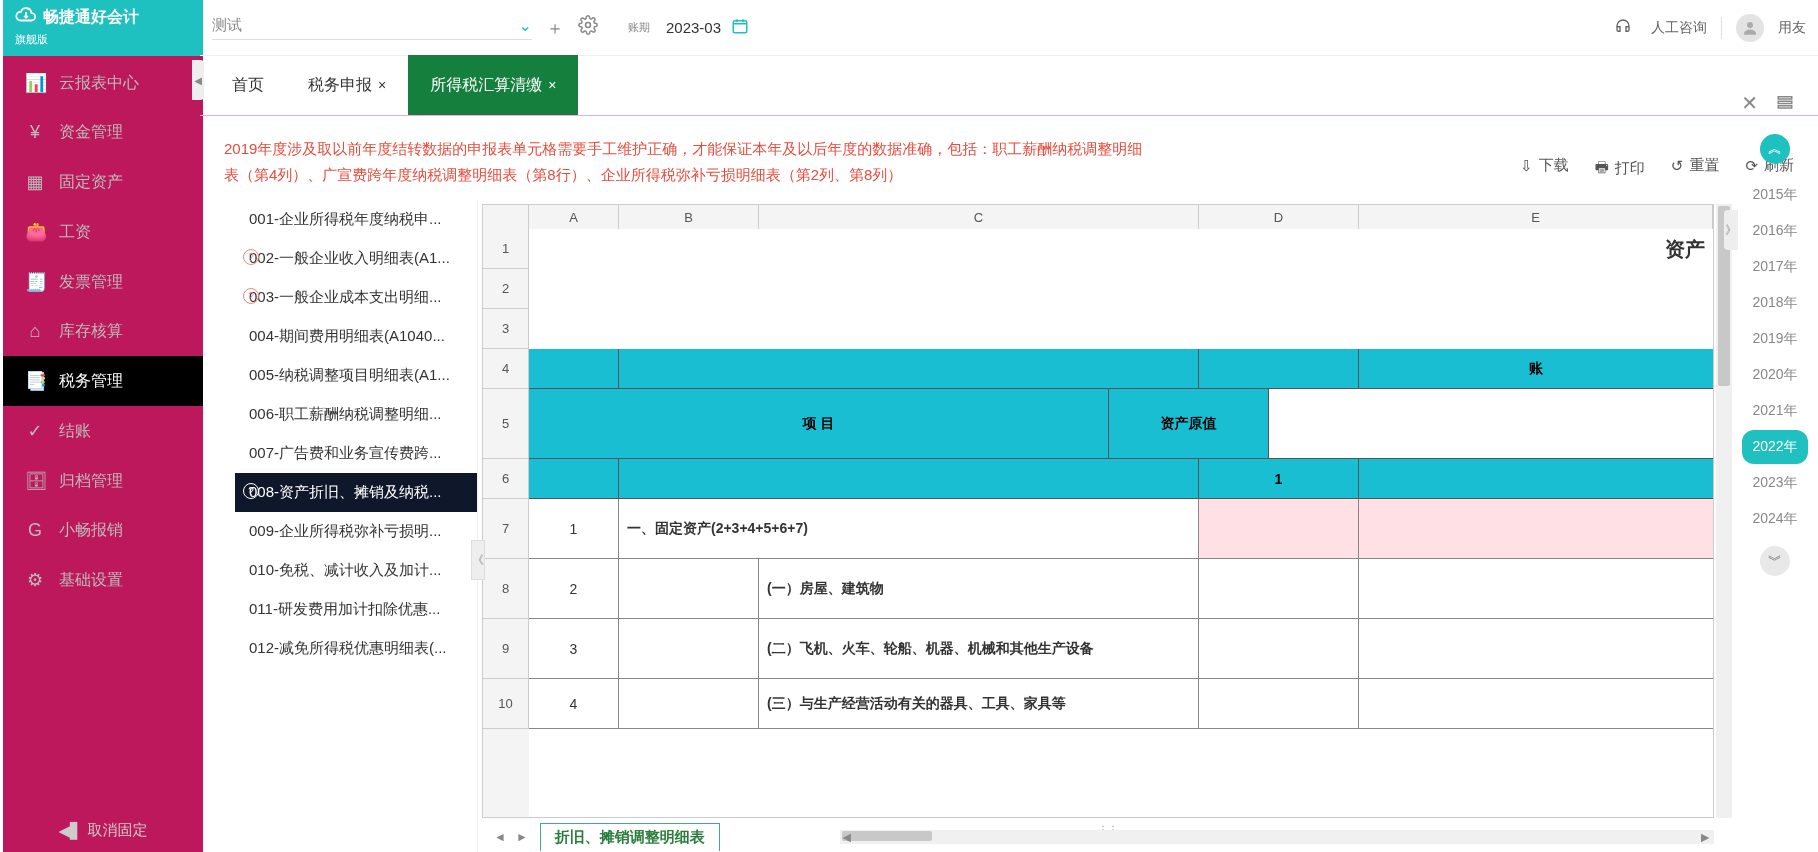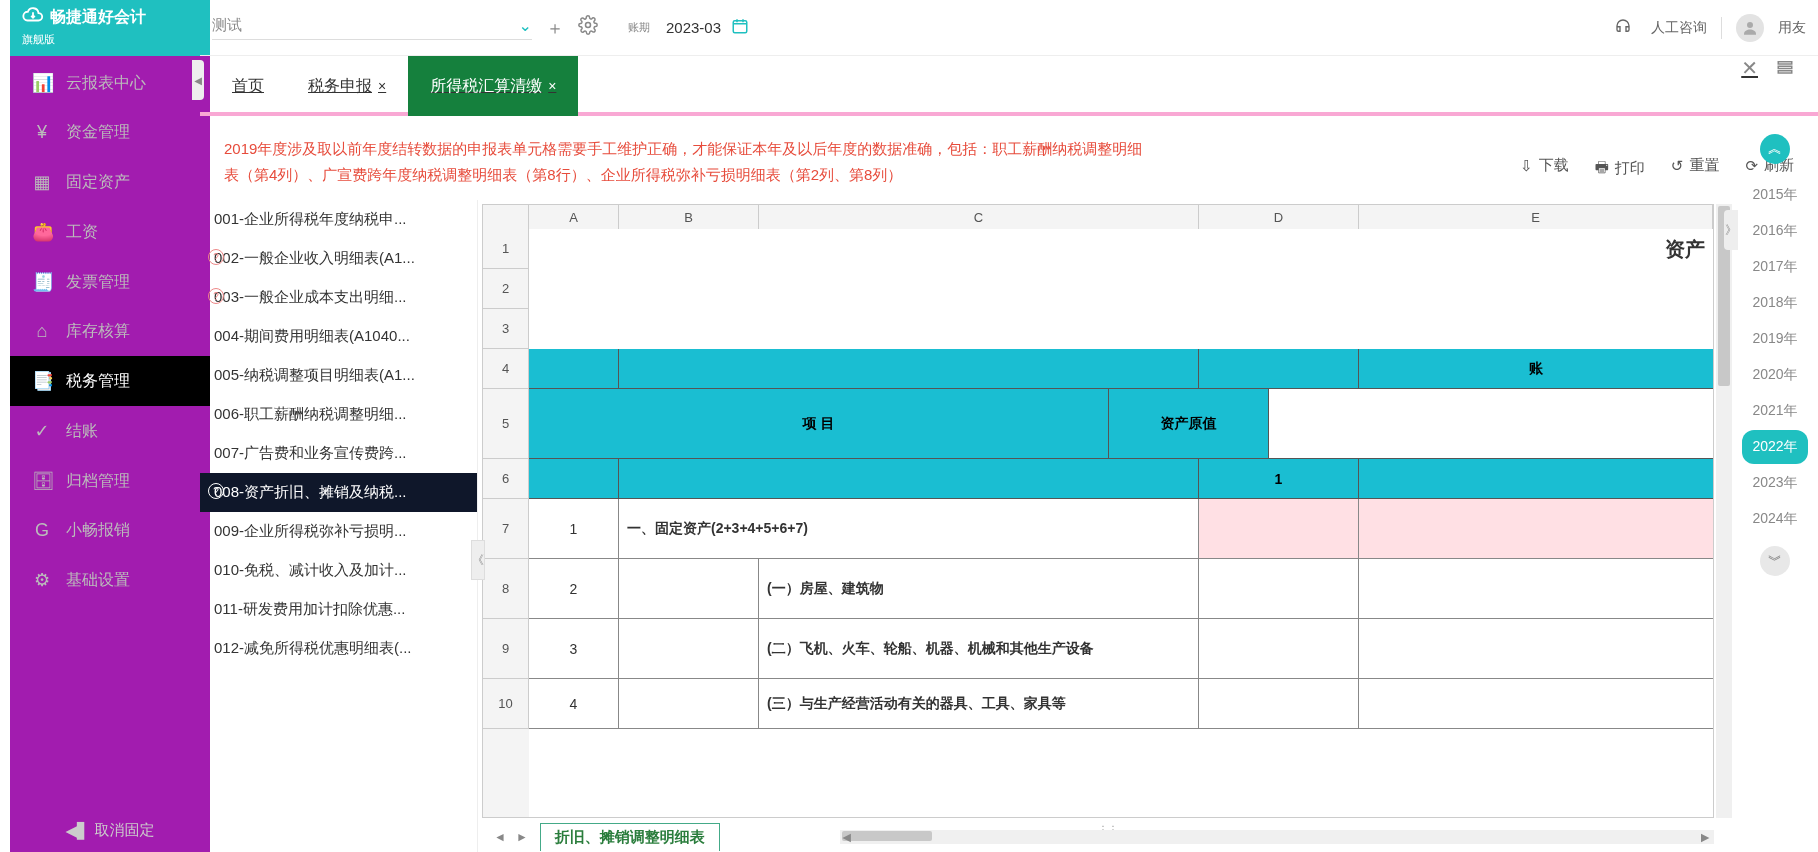--- a/index.html
+++ b/index.html
@@ -1,19 +1,19 @@
 <!DOCTYPE html>
 <html><head>
 <meta charset="utf-8">
 <style>
 * { margin: 0; padding: 0; box-sizing: border-box; }
 body { font-family: "Microsoft YaHei", Arial, sans-serif; font-size: 14px; color: #333; overflow: hidden; width: 1818px; height: 852px; position: relative; background: #fff; }
 
 
-.sidebar { position: absolute; left: 10px; top: 0; width: 200px; height: 852px; background: #a21caf; color: #bbb; }
+.sidebar { position: absolute; left: 3px; top: 0; width: 200px; height: 852px; background: #be185d; color: #bbb; }
 .logo-area { background: #1fc0c0; height: 56px; padding: 4px 12px; color: #fff; }
 .logo-line { display: flex; align-items: center; gap: 6px; font-size: 16px; font-weight: bold; }
 .logo-sub { font-size: 11px; margin-top: 2px; }
 .sidebar-items { padding-top: 2px; }
 .sidebar-item { display: flex; align-items: center; gap: 14px; padding: 14px 22px; font-size: 16px; cursor: pointer; position: relative; }
 .sidebar-item.active { background: #000; color: #fff; }
 .sidebar-item .icon { width: 20px; text-align: center; font-size: 18px; }
 .sidebar-footer { position: absolute; bottom: 12px; width: 100%; text-align: center; color: #ccc; font-size: 15px; display: flex; align-items: center; justify-content: center; gap: 6px; }
 .collapse-nub { position: absolute; left: 192px; top: 60px; width: 12px; height: 40px; background: #eee; border-radius: 0 4px 4px 0; display: flex; align-items: center; justify-content: center; color: #888; font-size: 10px; cursor: pointer; }
 
@@ -24,37 +24,37 @@
 .head-ic { margin-left: 14px; color: #888; font-size: 18px; cursor: pointer; }
 .period-label { margin-left: 30px; color: #888; font-size: 11px; }
 .period-val { margin-left: 16px; color: #333; font-size: 15px; }
 .period-ic { margin-left: 10px; color: #1fc0c0; }
 .header-right { margin-left: auto; display: flex; align-items: center; gap: 14px; color: #666; }
 .consult { display: flex; align-items: center; gap: 19px; }
 .divider { width: 1px; height: 22px; background: #ddd; }
 .avatar { width: 28px; height: 28px; border-radius: 50%; background: #e3e3e3; display: flex; align-items: center; justify-content: center; color: #aaa; }
 
 
-.tabs { position: absolute; left: 200px; top: 56px; right: 0; height: 60px; display: flex; align-items: flex-start; padding-left: 10px; border-bottom: 4px solid #f9a8d4; text-decoration: underline; }
+.tabs { position: absolute; left: 200px; top: 56px; right: 0; height: 60px; display: flex; align-items: flex-end; padding-left: 10px; border-bottom: 1px solid #f9a8d4; }
 .tab { padding: 0 22px; height: 60px; display: flex; align-items: center; gap: 6px; font-size: 16px; color: #333; cursor: pointer; }
 .tab.active { background: #15803d; color: #fff; }
 .tab .close { font-size: 14px; }
 .tabs-right { margin-left: auto; display: flex; align-items: center; gap: 18px; padding-right: 24px; color: #888; }
 
 
 .content { position: absolute; left: 200px; top: 116px; right: 0; bottom: 0; }
 .notice-bar { display: flex; padding: 20px 24px 8px 24px; gap: 24px; }
 .notice-text { color: #e74c3c; font-size: 15px; line-height: 1.7; width: 920px; }
 .toolbar { display: flex; gap: 26px; margin-left: auto; align-items: flex-start; padding-top: 20px; color: #555; }
 .tool { display: flex; align-items: center; gap: 6px; cursor: pointer; font-size: 15px; }
 
 
 .body-split { display: flex; position: absolute; top: 84px; left: 0; right: 86px; bottom: 0; }
 .form-list { width: 278px; border-right: 1px solid #eee; overflow: hidden; position: relative; }
-.form-item { padding: 10px 16px 10px 14px; font-size: 15px; color: #333; cursor: pointer; white-space: nowrap; overflow: hidden; text-overflow: ellipsis; position: relative; }
+.form-item { padding: 10px 16px 10px 14px; font-size: 15px; color: #333; cursor: pointer; white-space: nowrap; overflow: hidden; text-overflow: ellipsis; position: relative; margin-left: 35px; }
 .form-item.warn::before { content: "?"; position: absolute; left: 8px; top: 10px; width: 14px; height: 14px; border: 1px solid #e88; color: #e88; border-radius: 50%; font-size: 10px; display: flex; align-items: center; justify-content: center; }
 .form-item.active { background: #0f172a; color: #fff; }
 .form-item.active.warn::before { border-color: #fff; color: #fff; }
 
 
 .sheet-wrap { flex: 1; position: relative; overflow: hidden; }
 .sheet { position: absolute; left: 4px; top: 4px; right: 18px; bottom: 34px; border: 1px solid #ccc; }
 .colheads { display: flex; height: 24px; background: #f4f4f4; }
 .rowh { width: 46px; border-right: 1px solid #ccc; background: #f4f4f4; }
 .colh { border-right: 1px solid #ccc; display: flex; align-items: center; justify-content: center; color: #555; font-size: 13px; }

